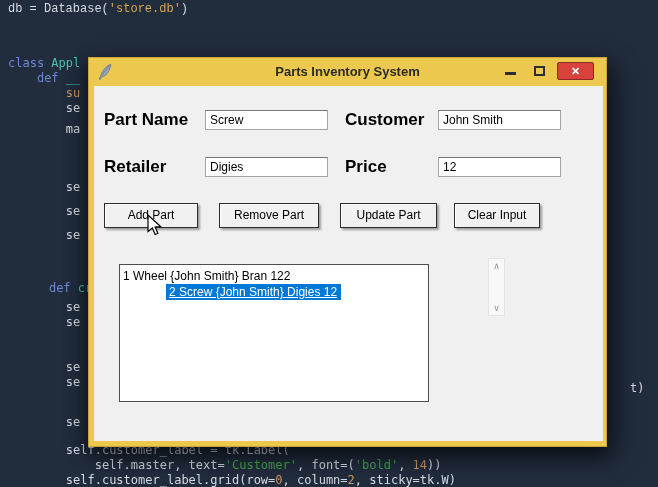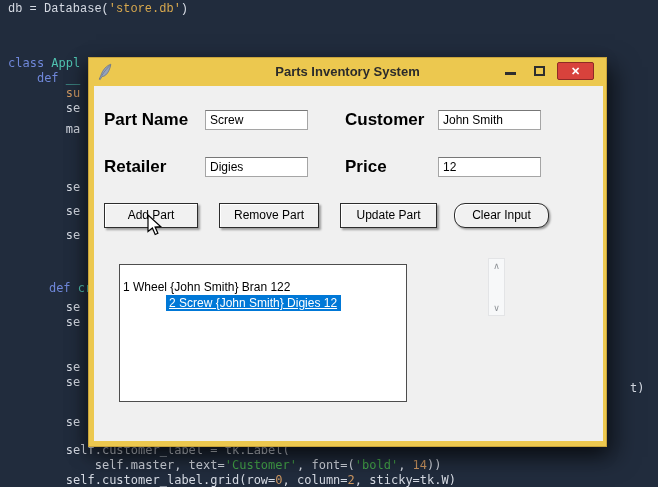--- a/index.html
+++ b/index.html
@@ -25,38 +25,38 @@
   .winbtns{position:absolute;right:12px;top:4px;display:flex;gap:7px;align-items:flex-start;}
   .btn-min,.btn-max{width:22px;height:17px;display:flex;align-items:center;justify-content:center;}
   .glyph-min{width:11px;height:3px;background:#2e2e2e;margin-top:5px;}
   .glyph-max{width:11px;height:10px;border:2px solid #2e2e2e;box-sizing:border-box;}
   .btn-close{width:37px;height:18px;background:#d8423c;border:1px solid #8e2a26;border-radius:2px;
              color:#fff;font-size:11px;line-height:16px;text-align:center;box-sizing:border-box;}
 
   .client{position:absolute;left:5px;top:28px;width:509px;height:355px;background:#f0f0f0;}
 
   .flabel{position:absolute;font-weight:bold;font-size:17px;color:#000;white-space:nowrap;}
-  .finput{position:absolute;width:103px;height:20px;box-sizing:border-box;background:#fff;
+  .finput{position:absolute;width:123px;height:20px;box-sizing:border-box;background:#fff;
           border:1px solid #a5a5a5;border-top-color:#777;font:12px "Liberation Sans",sans-serif;
           padding:1px 4px;color:#000;}
   #lbl-0{left:10px;top:24px;} #inp-0{left:111px;top:24px;}
   #lbl-1{left:251px;top:24px;} #inp-1{left:344px;top:24px;}
   #lbl-2{left:10px;top:71px;} #inp-2{left:111px;top:71px;}
   #lbl-3{left:251px;top:71px;} #inp-3{left:344px;top:71px;}
 
   .wbtn{position:absolute;top:117px;height:25px;box-sizing:border-box;background:#f1f1f1;
         border:1px solid #2c2c2c;box-shadow:inset 1px 1px 0 #fff, 1.5px 1.5px 2px rgba(0,0,0,.35);
         font:12px "Liberation Sans",sans-serif;text-align:center;line-height:22px;color:#000;}
   #btn-0{left:10px;width:94px;}
   #btn-1{left:125px;width:100px;}
   #btn-2{left:246px;width:97px;}
-  #btn-3{left:360px;width:95px;border-radius:11px;}
+  #btn-3{left:360px;width:86px;}
 
-  .listbox{position:absolute;left:25px;top:178px;width:288px;height:138px;background:#fff;
-           border:1px solid #4d4d4d;box-sizing:border-box;padding-top:14px;overflow:hidden;
+  .listbox{position:absolute;left:25px;top:178px;width:310px;height:138px;background:#fff;
+           border:1px solid #4d4d4d;box-sizing:border-box;padding-top:3px;overflow:hidden;
            font:12px "Liberation Sans",sans-serif;}
   .litem{height:16px;line-height:16px;padding:0 4px 0 3px;color:#000;white-space:nowrap;}
   .litem.selected{background:#0078d7;color:#fff;text-decoration:underline;width:max-content;margin-left:46px;}
 
   .vscroll{position:absolute;left:394px;top:172px;width:17px;height:58px;background:#f7f8f9;
            border:1px solid #e3e4e6;box-sizing:border-box;display:flex;flex-direction:column;
            justify-content:space-between;}
   .sarrow{font:9px/14px "DejaVu Sans",sans-serif;color:#8d9196;text-align:center;width:100%;}
 
   .cursor{position:absolute;left:147px;top:214px;z-index:50;}

